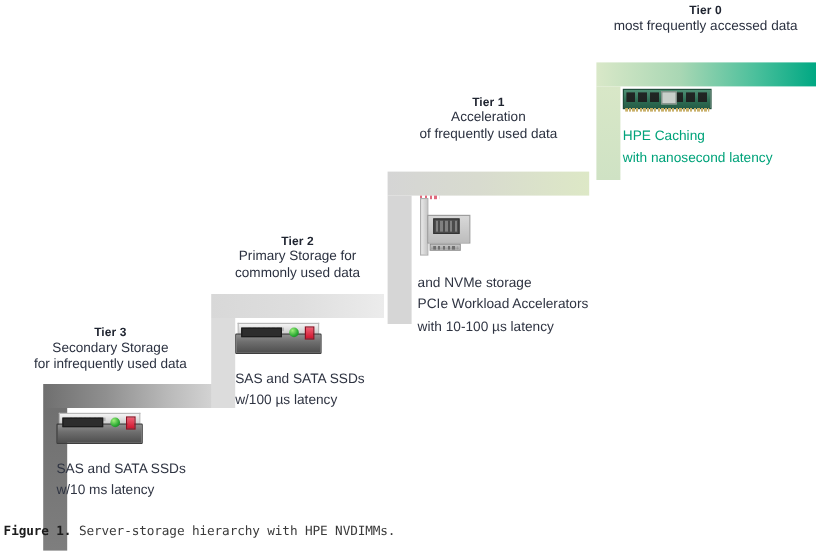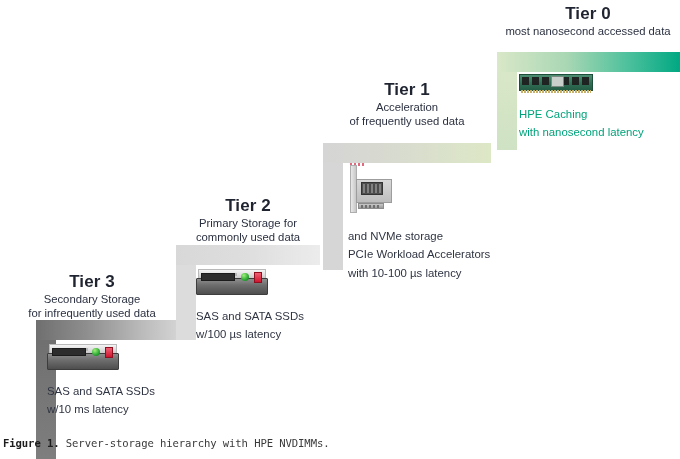--- a/index.html
+++ b/index.html
@@ -37,21 +37,21 @@
     width: 20px;
   }
 
   
   .tier-head {
     position: absolute;
     text-align: center;
     line-height: 1.22;
   }
   .tier-title {
-    font-size: 17px;
+    font-size: 10px;
     font-weight: bold;
     color: #1f2430;
     letter-spacing: .1px;
   }
   .tier-sub {
     font-size: 11.3px;
     font-weight: normal;
     color: #2b3140;
     white-space: nowrap;
   }
@@ -317,21 +317,21 @@
     <div class="tier-caption">with 10-100 µs latency</div>
   </div>
 
   <div class="tier-step" style="left:497px; top:52px; width:183px; height:98px;">
     <div class="tier-bar" style="width:183px; background:linear-gradient(90deg,#d9e8c8 0%,#a9d7b4 38%,#4cc09c 72%,#00a883 100%);"></div>
     <div class="tier-leg" style="top:20px; height:78px; background:linear-gradient(180deg,#d8e7c7 0%,#cfe2c4 100%);"></div>
   </div>
 
   <div class="tier-head" style="left:496px; top:4px; width:184px;">
     <div class="tier-title">Tier 0</div>
-    <div class="tier-sub">most nanosecond accessed data</div>
+    <div class="tier-sub">most frequently accessed data</div>
   </div>
 
   <div class="tier-body" style="left:519px; top:71px;">
     <div class="device nvdimm">
       <div class="dm-board"></div>
       <div class="dm-chips"></div>
       <div class="dm-bigchip"></div>
       <div class="dm-pins"></div>
     </div>
     <div style="height:10px;"></div>

